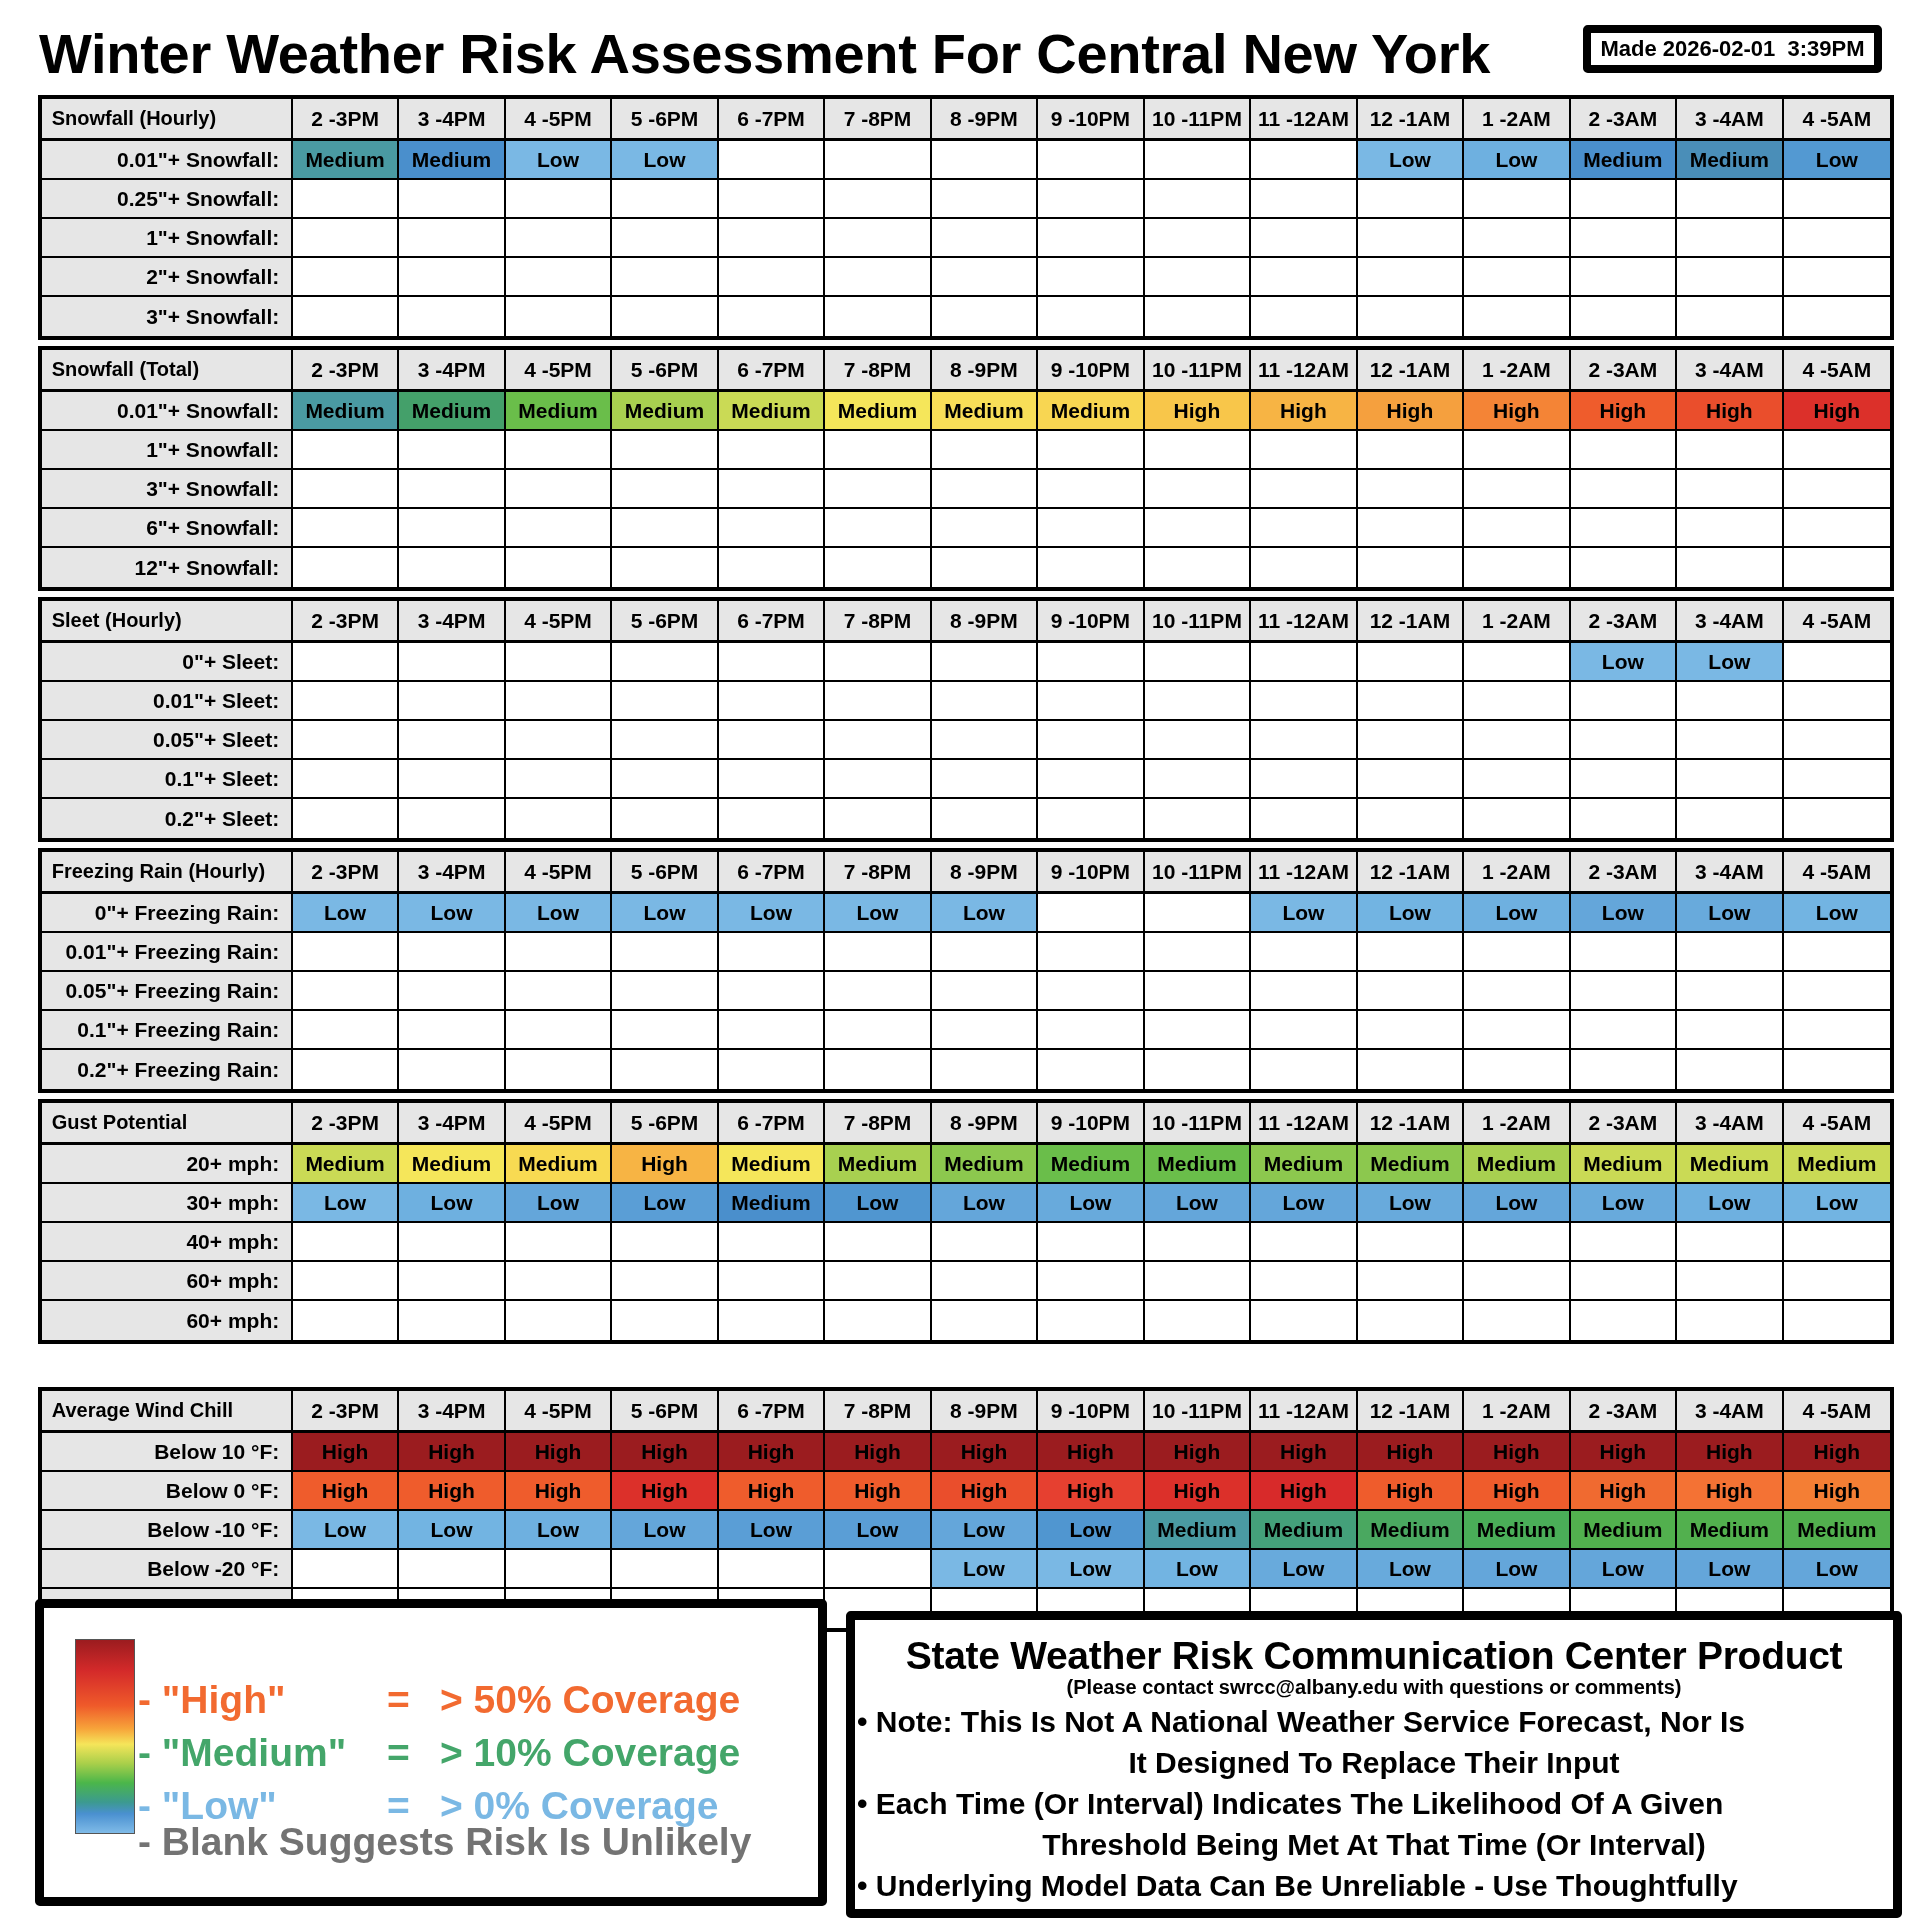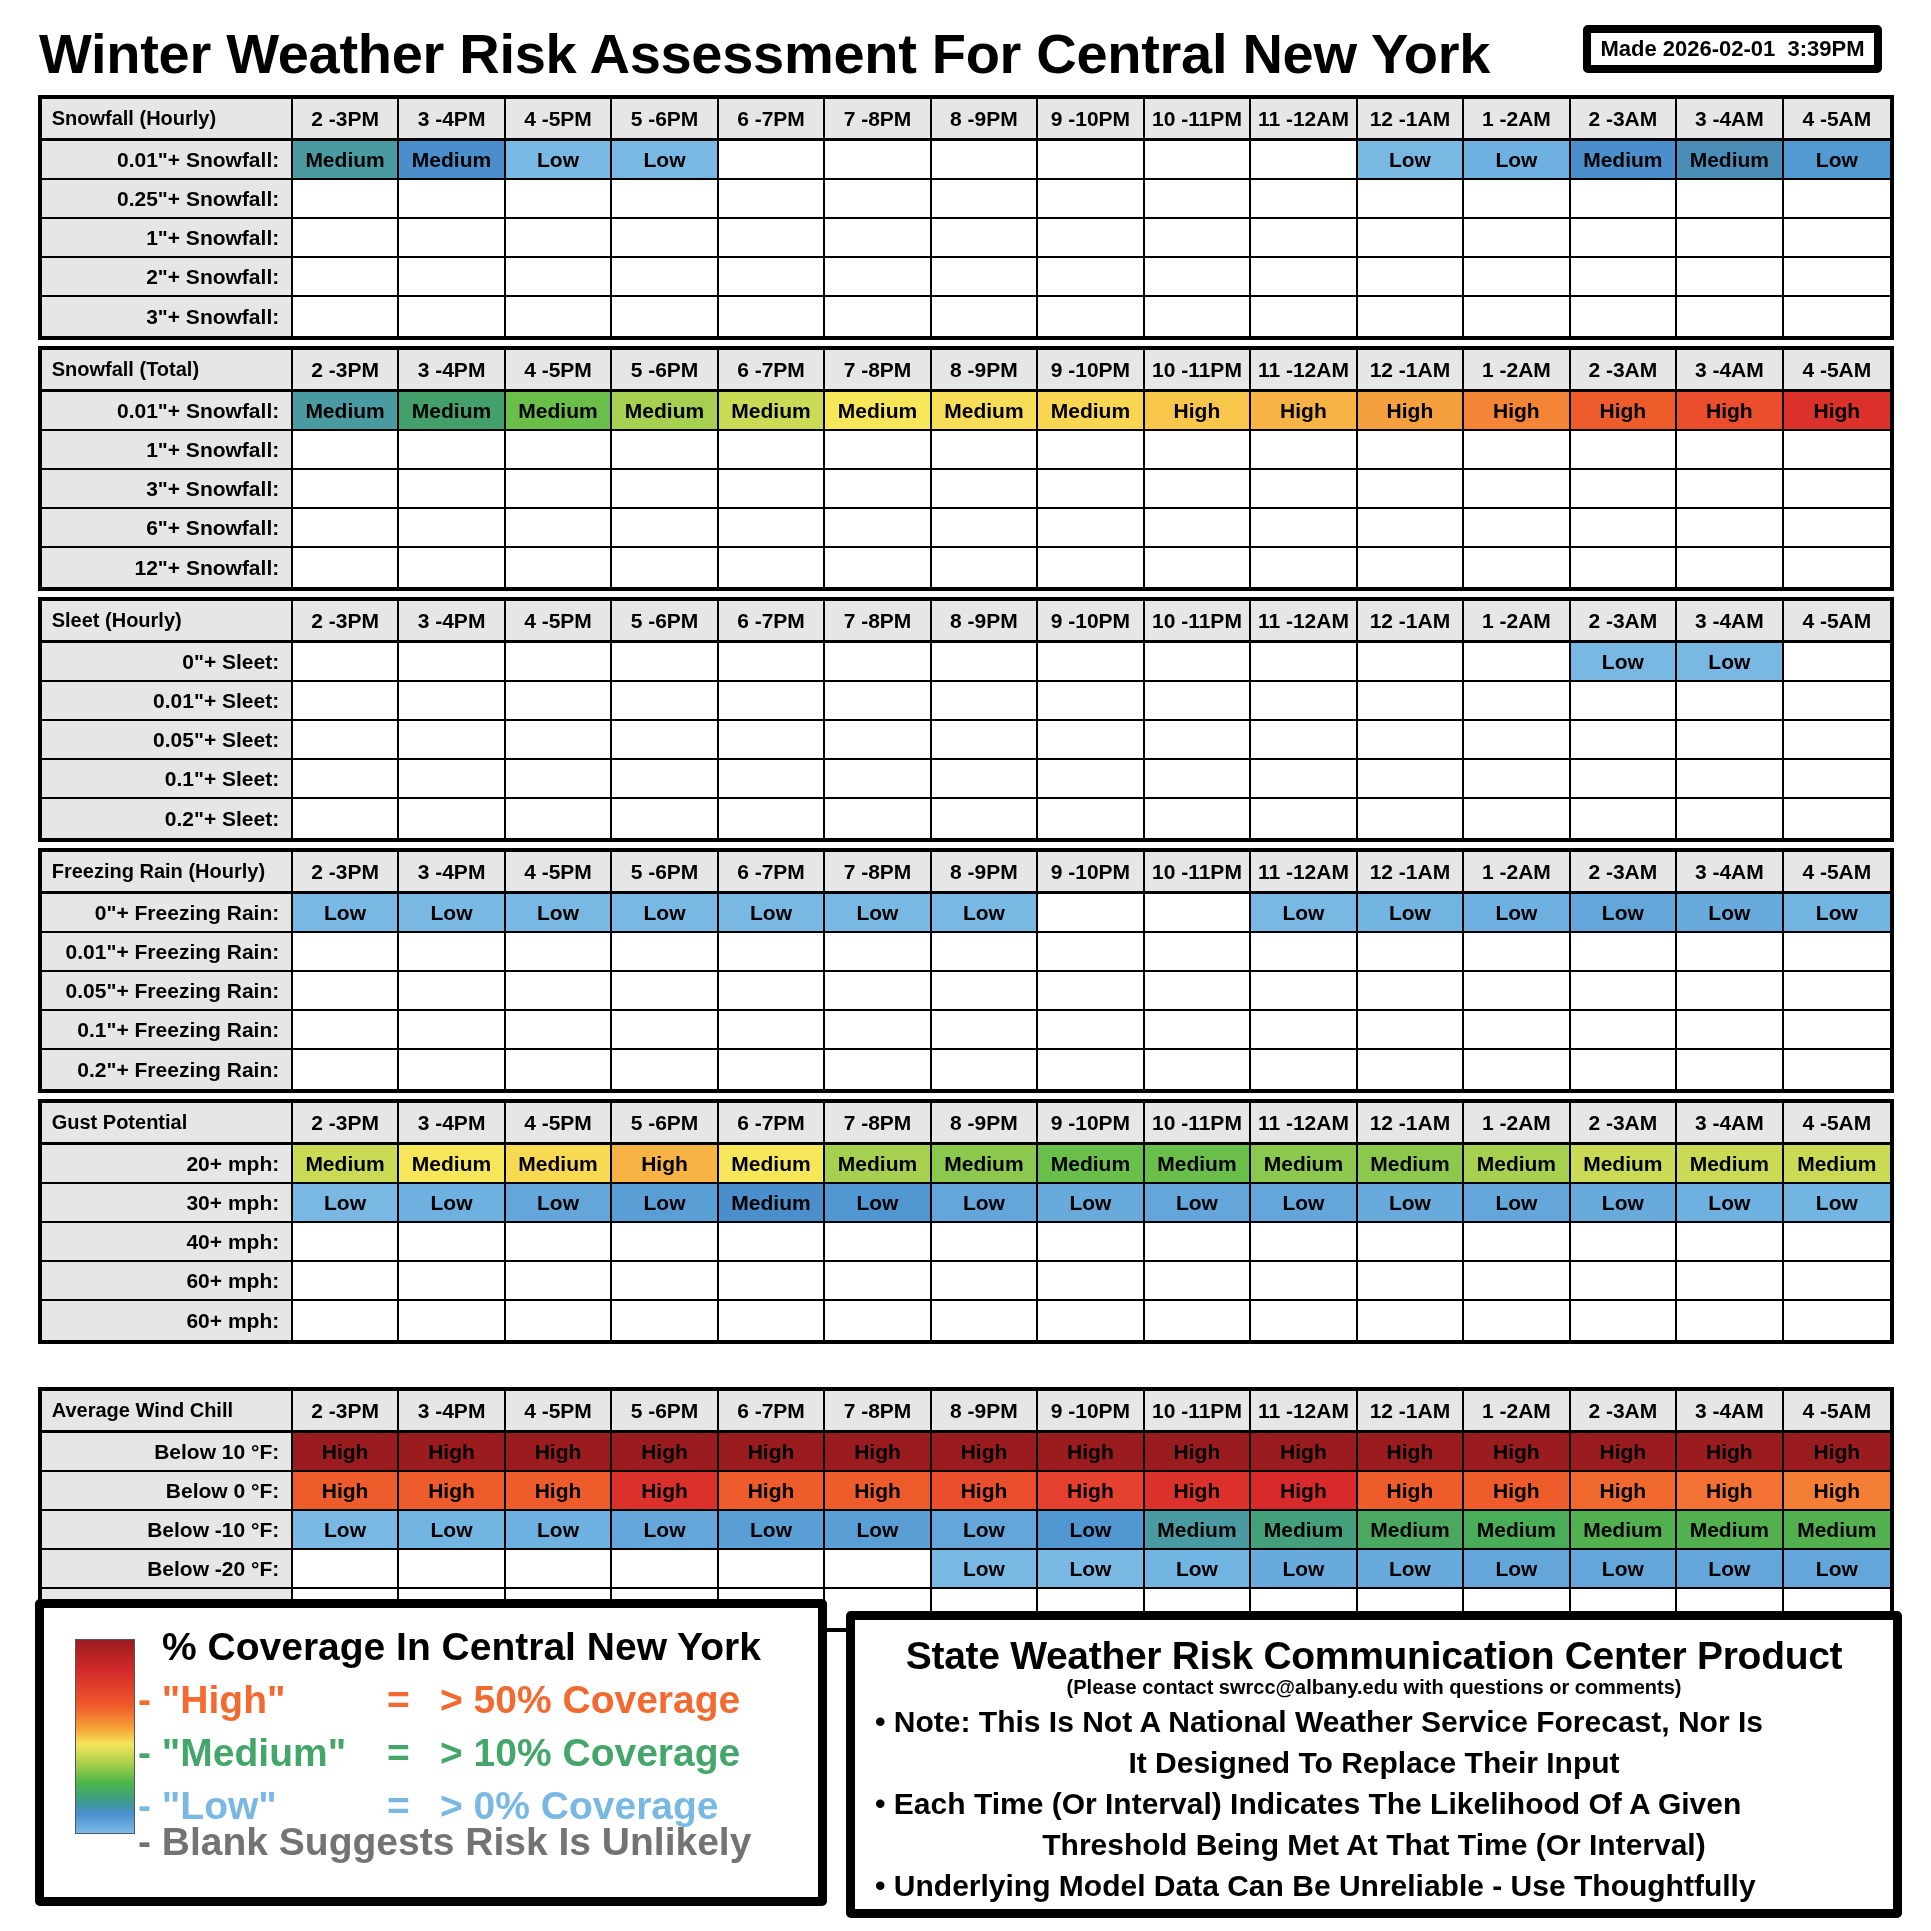--- a/index.html
+++ b/index.html
@@ -22,21 +22,21 @@
   .lg-title{position:absolute;left:118px;top:17.4px;font-size:39px;font-weight:bold;white-space:nowrap;}
   .lg-line{position:absolute;left:94px;font-size:39px;font-weight:bold;white-space:nowrap;}
   .lg-line span{display:inline-block;}
   .lg-line .k{width:249px;}
   .lg-line .eq{width:53px;}
   .info{position:absolute;left:846px;top:1599px;width:1056px;height:307px;border:9.7px solid #000;border-radius:4.8px;box-sizing:border-box;background:#fff;text-align:center;margin-top:12px;}
   .info-title{font-size:39px;font-weight:bold;margin-top:13.5px;white-space:nowrap;letter-spacing:-0.3px;}
   .info-sub{font-size:20px;font-weight:bold;margin-top:-1.9px;}
   .info-b{font-size:30px;font-weight:bold;line-height:41px;white-space:nowrap;}
   .info-b.first{margin-top:1.9px;}
-  .bul{text-align:left;padding-left:20px;}
+  .bul{text-align:left;padding-left:2px;}
 </style>
 </head>
 <body>
 
 <div class="title">Winter Weather Risk Assessment For Central New York</div>
 <div class="made">Made 2026-02-01  3:39PM</div>
 
 <div id="tables-root">
     <div class="tbl" style="top: 95px;">
       <div class="trow hdr">
@@ -695,21 +695,20 @@
         <div class="cell tc"></div>
         <div class="cell tc"></div>
         <div class="cell tc"></div>
         <div class="cell tc last"></div>
       </div>
     </div>
   </div>
 
 <div class="legend">
   <div class="gbar"></div>
-  <div class="lg-title">% Coverage In Central New York</div>
   <div class="lg-line" style="top: 70px; color: rgb(242, 106, 48);">
     <span class="k">- "High"</span><span class="eq">=</span><span>&gt; 50% Coverage</span>
   </div>
   <div class="lg-line" style="top: 123px; color: rgb(68, 166, 106);">
     <span class="k">- "Medium"</span><span class="eq">=</span><span>&gt; 10% Coverage</span>
   </div>
   <div class="lg-line" style="top: 176px; color: rgb(122, 184, 228);">
     <span class="k">- "Low"</span><span class="eq">=</span><span>&gt; 0% Coverage</span>
   </div>
   <div class="lg-line" style="top: 212px; color: #737373;">- Blank Suggests Risk Is Unlikely</div>

